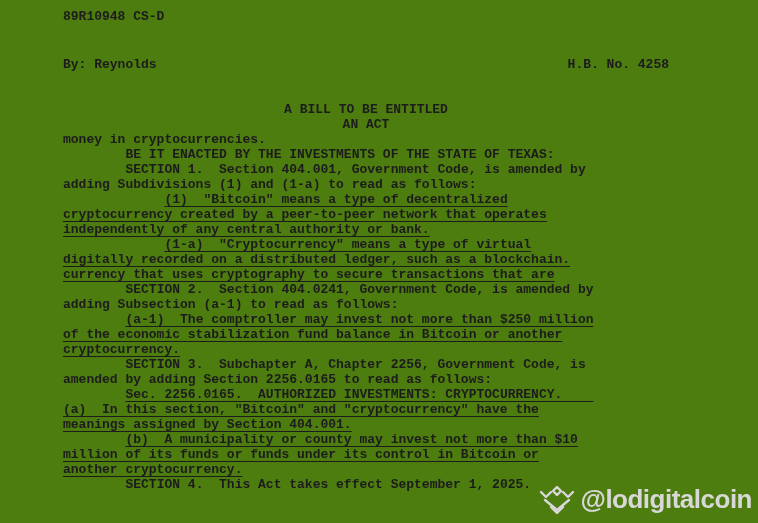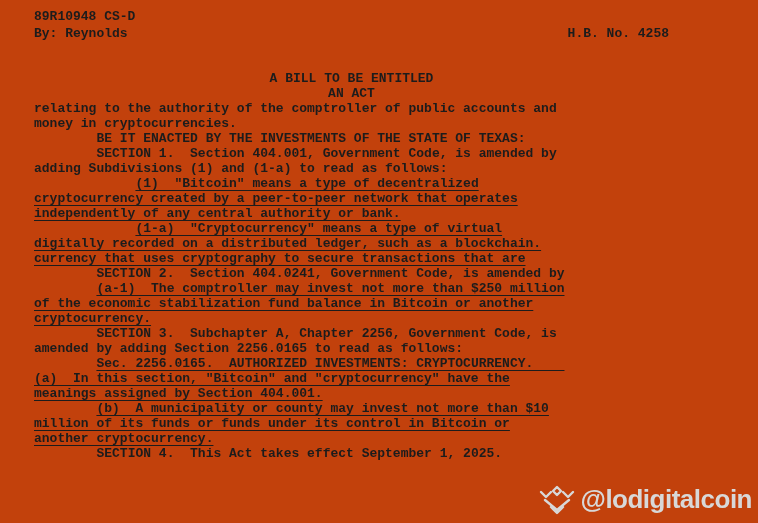--- a/index.html
+++ b/index.html
@@ -1,33 +1,33 @@
 <!DOCTYPE html>
 <html><head>
 <meta charset="utf-8">
 <style>
   html,body{margin:0;padding:0;background:#ffffff;}
   .page{
     position:relative;
     width:758px;height:523px;
     box-sizing:border-box;
-    background:#c2410c;
+    background:#4d7c0f;
     color:#1c1c1c;
     font-family:"Liberation Mono","DejaVu Sans Mono",monospace;
     font-size:13px;
     line-height:15px;
     font-weight:bold;
-    padding:9px 89px 0 34px;
+    padding:9px 89px 0 63px;
     overflow:hidden;
   }
   .line{white-space:pre;}
   .byline-row{
     display:flex;
     justify-content:space-between;
-    margin-top:2px;
+    margin-top:33px;
     white-space:pre;
   }
   .title-block{margin-top:30px;text-align:center;}
   .title-line{white-space:pre;}
   .body-block{margin-top:0;}
   .bline{white-space:pre;}
   .u{
     text-decoration:underline;
     text-decoration-thickness:1px;
     text-underline-offset:3px;
@@ -59,32 +59,32 @@
     <span>By: Reynolds</span>
     <span>H.B. No. 4258</span>
   </div>
 
   <div class="title-block">
     <div class="title-line">A BILL TO BE ENTITLED</div>
     <div class="title-line">AN ACT</div>
   </div>
 
   <div class="body-block" id="body-lines">
-      <div class="bline"><span></span><span>relating to the authority of the comptroller of public accounts and</span></div>
       <div class="bline"><span></span><span>money in cryptocurrencies.</span></div>
       <div class="bline"><span>        </span><span>BE IT ENACTED BY THE INVESTMENTS OF THE STATE OF TEXAS:</span></div>
       <div class="bline"><span>        </span><span>SECTION 1.  Section 404.001, Government Code, is amended by</span></div>
       <div class="bline"><span></span><span>adding Subdivisions (1) and (1-a) to read as follows:</span></div>
       <div class="bline"><span>             </span><span class="u">(1)  "Bitcoin" means a type of decentralized</span></div>
       <div class="bline"><span></span><span class="u">cryptocurrency created by a peer-to-peer network that operates</span></div>
       <div class="bline"><span></span><span class="u">independently of any central authority or bank.</span></div>
       <div class="bline"><span>             </span><span class="u">(1-a)  "Cryptocurrency" means a type of virtual</span></div>
       <div class="bline"><span></span><span class="u">digitally recorded on a distributed ledger, such as a blockchain.</span></div>
       <div class="bline"><span></span><span class="u">currency that uses cryptography to secure transactions that are</span></div>
       <div class="bline"><span>        </span><span>SECTION 2.  Section 404.0241, Government Code, is amended by</span></div>
+      <div class="bline"><span></span><span>adding Subsection (a-1) to read as follows:</span></div>
       <div class="bline"><span>        </span><span class="u">(a-1)  The comptroller may invest not more than $250 million</span></div>
       <div class="bline"><span></span><span class="u">of the economic stabilization fund balance in Bitcoin or another</span></div>
       <div class="bline"><span></span><span class="u">cryptocurrency.</span></div>
       <div class="bline"><span>        </span><span>SECTION 3.  Subchapter A, Chapter 2256, Government Code, is</span></div>
       <div class="bline"><span></span><span>amended by adding Section 2256.0165 to read as follows:</span></div>
       <div class="bline"><span>        </span><span class="u">Sec. 2256.0165.  AUTHORIZED INVESTMENTS: CRYPTOCURRENCY.    </span></div>
       <div class="bline"><span></span><span class="u">(a)  In this section, "Bitcoin" and "cryptocurrency" have the</span></div>
       <div class="bline"><span></span><span class="u">meanings assigned by Section 404.001.</span></div>
       <div class="bline"><span>        </span><span class="u">(b)  A municipality or county may invest not more than $10</span></div>
       <div class="bline"><span></span><span class="u">million of its funds or funds under its control in Bitcoin or</span></div>

